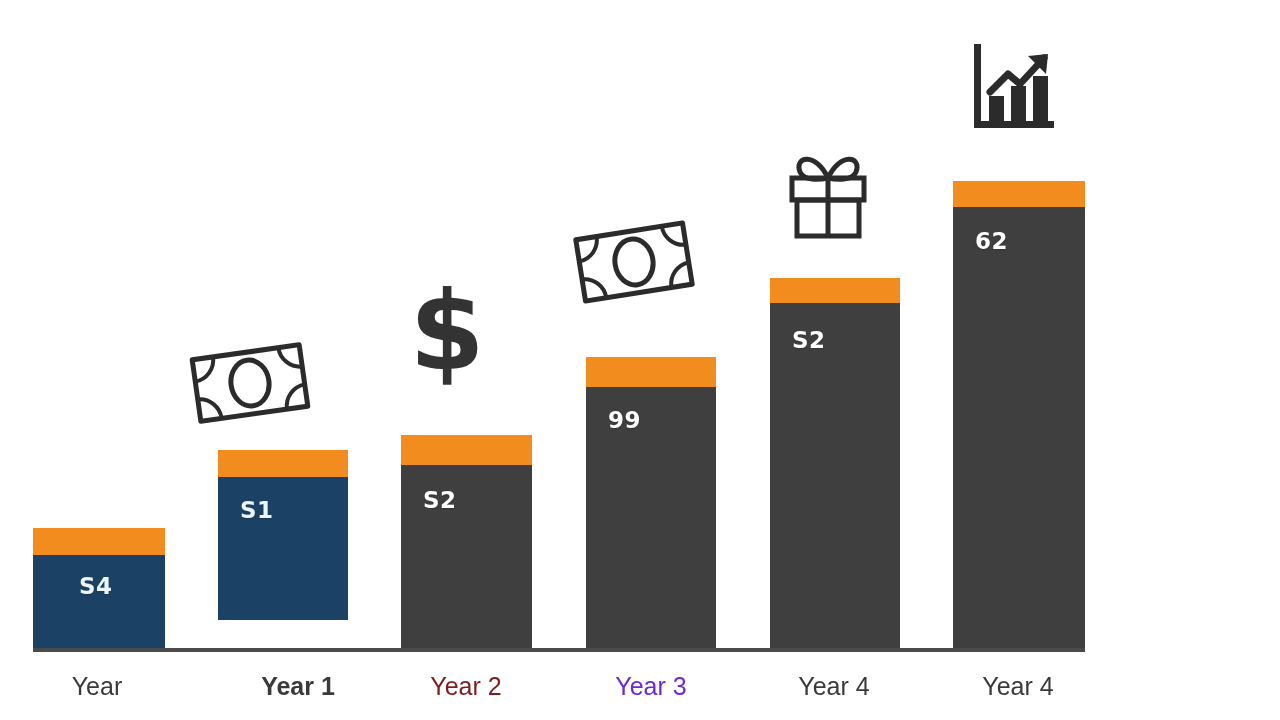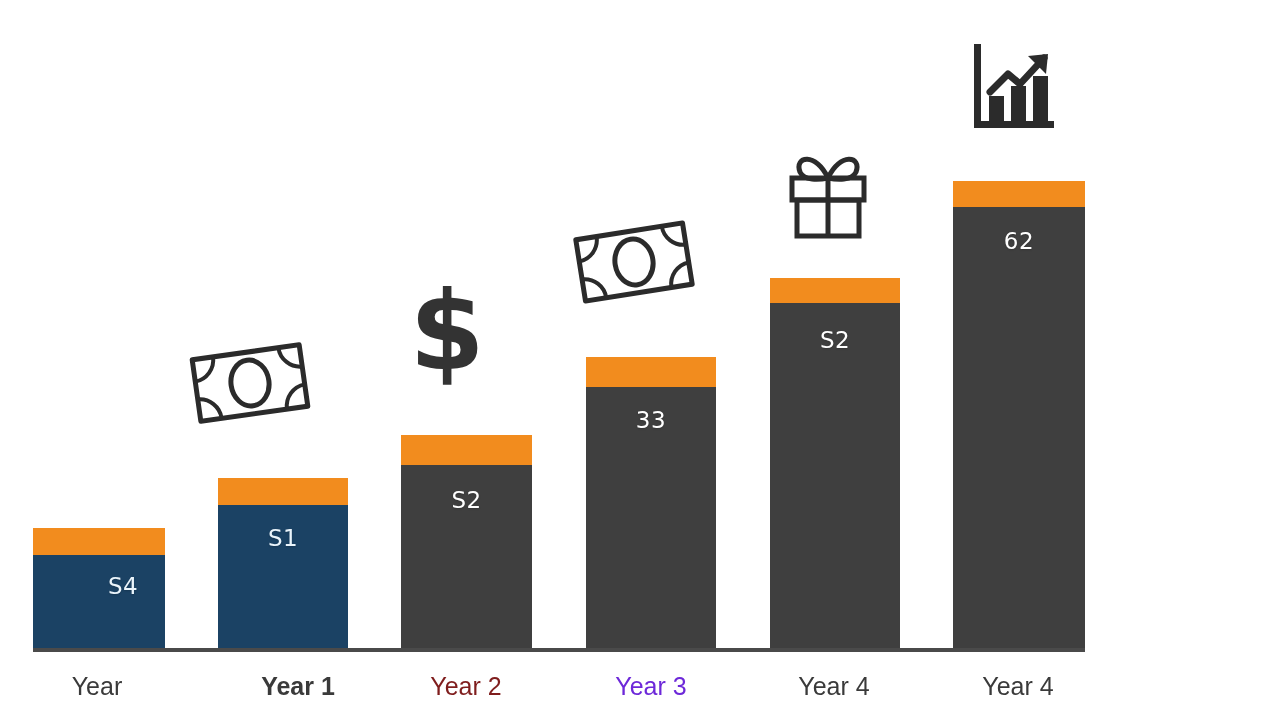--- a/index.html
+++ b/index.html
@@ -47,28 +47,28 @@
     position: absolute;
     left: 0;
     width: 100%;
     box-sizing: border-box;
   }
 
   .bar-value {
     position: absolute;
     left: 0;
     width: 100%;
-    text-align: center;
     color: #ffffff;
     font-family: "DejaVu Sans", sans-serif;
     font-size: 23px;
-    font-weight: 400;
+    font-weight: 700;
     letter-spacing: 0.5px;
     line-height: 1;
     text-shadow: 0 1px 2px rgba(0,0,0,0.18);
+    padding-left: 22px;
   }
   .bar-value.light { color: #eaf4fb; }
 
   
   .cat-label {
     position: absolute;
     text-align: center;
     color: #3a3a3a;
     font-family: "Liberation Sans", sans-serif;
     font-size: 25px;
@@ -87,34 +87,34 @@
 <body>
 
 <div id="chart-stage">
 
   <div id="bars-layer">
       <div class="bar-group" style="left: 33px; top: 528px; width: 132px; height: 120px;">
         <div class="bar-cap" style="top: 0px; height: 27px; background: rgb(242, 140, 30);"></div>
         <div class="bar-body" style="top: 27px; height: 93px; background: rgb(27, 66, 100);"></div>
         <div class="bar-value light" style="top: 47px; margin-left: 24px;">S4</div>
       </div>
-      <div class="bar-group" style="left: 218px; top: 478px; width: 130px; height: 170px;">
+      <div class="bar-group" style="left: 218px; top: 450px; width: 130px; height: 170px;">
         <div class="bar-cap" style="top: 0px; height: 27px; background: rgb(242, 140, 30);"></div>
         <div class="bar-body" style="top: 27px; height: 143px; background: rgb(27, 66, 100);"></div>
         <div class="bar-value light" style="top: 49px;">S1</div>
       </div>
       <div class="bar-group" style="left: 401px; top: 435px; width: 131px; height: 213px;">
         <div class="bar-cap" style="top: 0px; height: 30px; background: rgb(242, 140, 30);"></div>
         <div class="bar-body" style="top: 30px; height: 183px; background: rgb(63, 63, 63);"></div>
         <div class="bar-value" style="top: 54px;">S2</div>
       </div>
       <div class="bar-group" style="left: 586px; top: 357px; width: 130px; height: 291px;">
         <div class="bar-cap" style="top: 0px; height: 30px; background: rgb(242, 140, 30);"></div>
         <div class="bar-body" style="top: 30px; height: 261px; background: rgb(63, 63, 63);"></div>
-        <div class="bar-value" style="top: 52px;">33</div>
+        <div class="bar-value" style="top: 52px;">99</div>
       </div>
       <div class="bar-group" style="left: 770px; top: 278px; width: 130px; height: 370px;">
         <div class="bar-cap" style="top: 0px; height: 25px; background: rgb(242, 140, 30);"></div>
         <div class="bar-body" style="top: 25px; height: 345px; background: rgb(63, 63, 63);"></div>
         <div class="bar-value" style="top: 51px;">S2</div>
       </div>
       <div class="bar-group" style="left: 953px; top: 181px; width: 132px; height: 467px;">
         <div class="bar-cap" style="top: 0px; height: 26px; background: rgb(242, 140, 30);"></div>
         <div class="bar-body" style="top: 26px; height: 441px; background: rgb(63, 63, 63);"></div>
         <div class="bar-value" style="top: 49px;">62</div>

